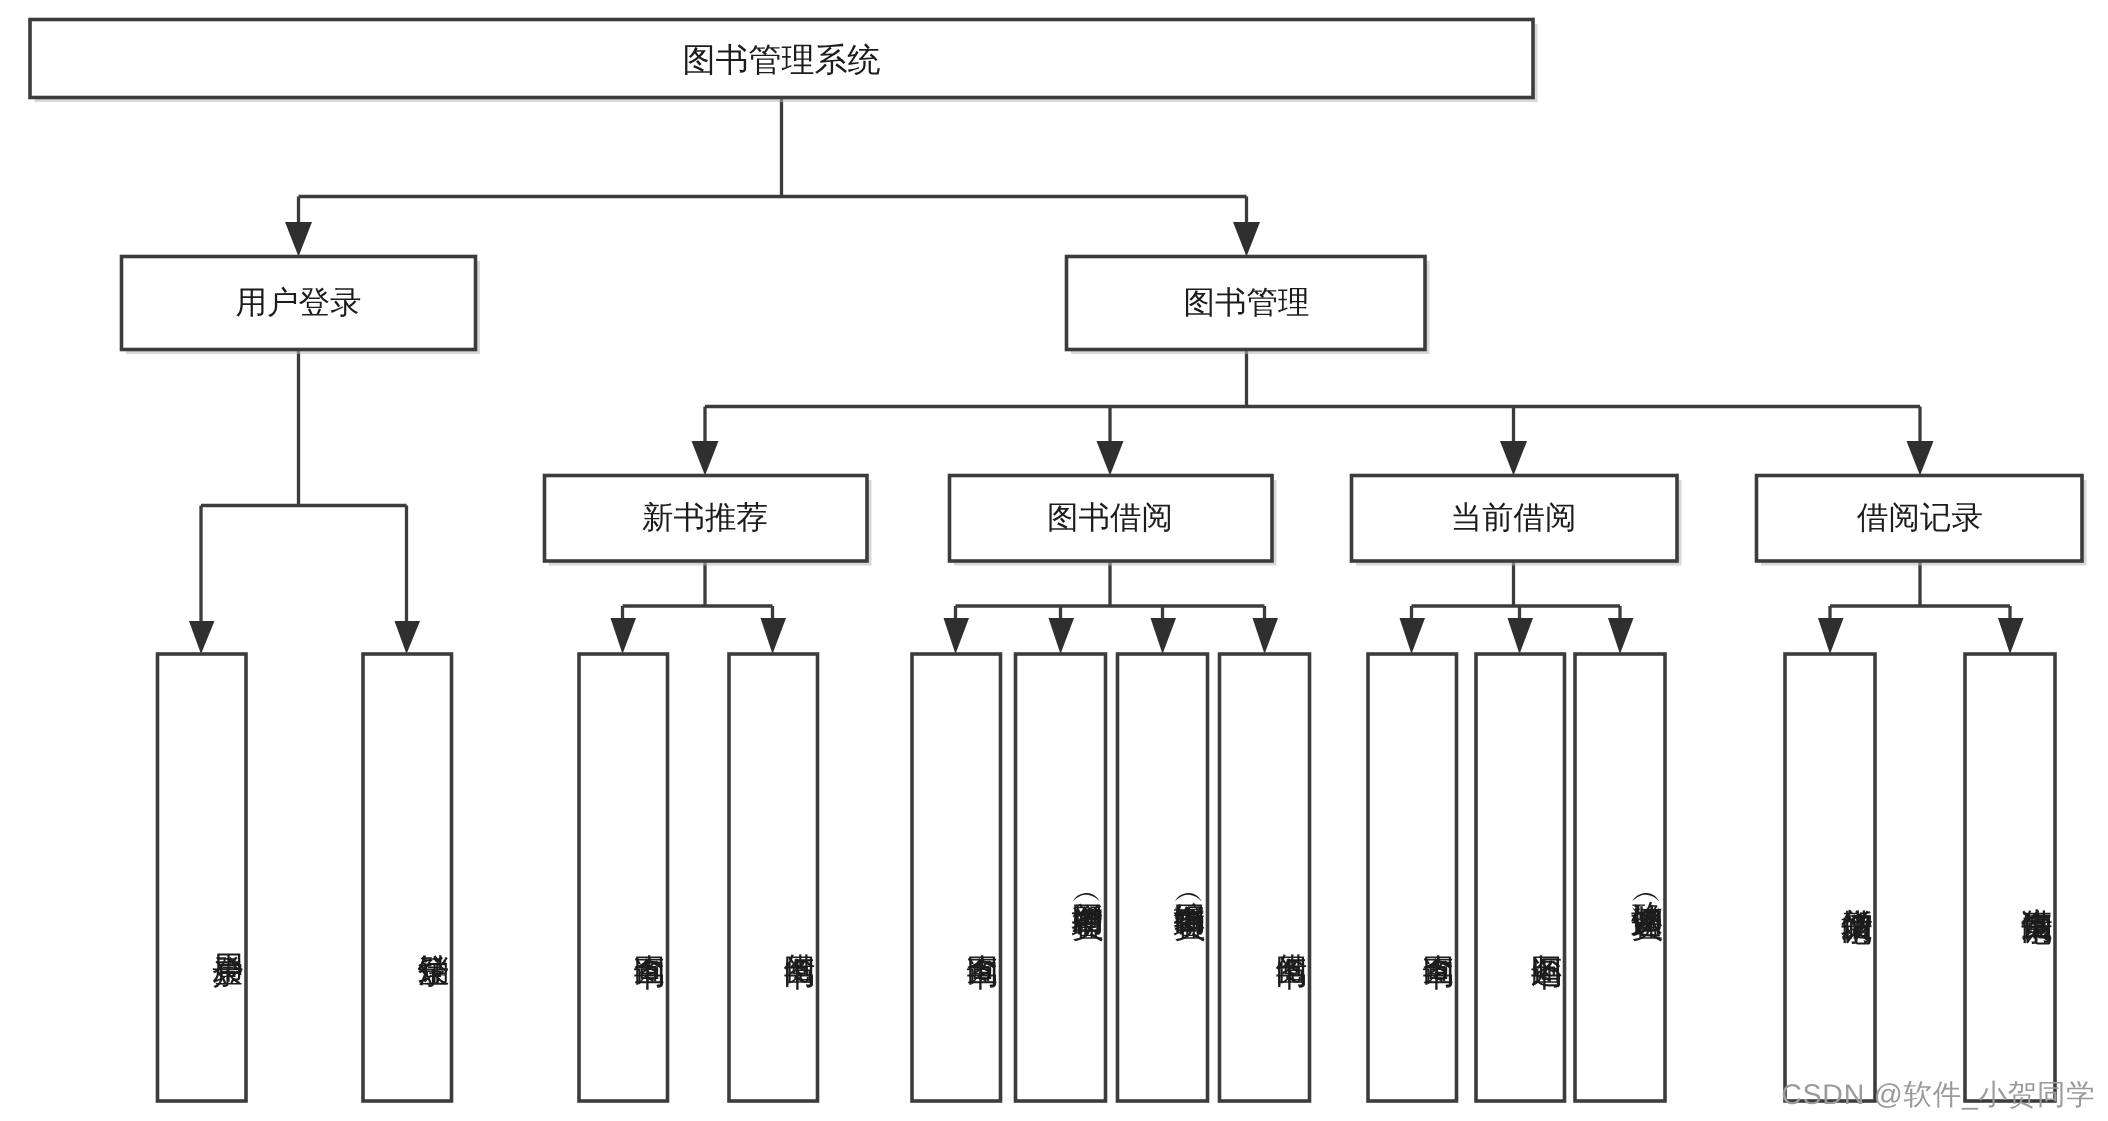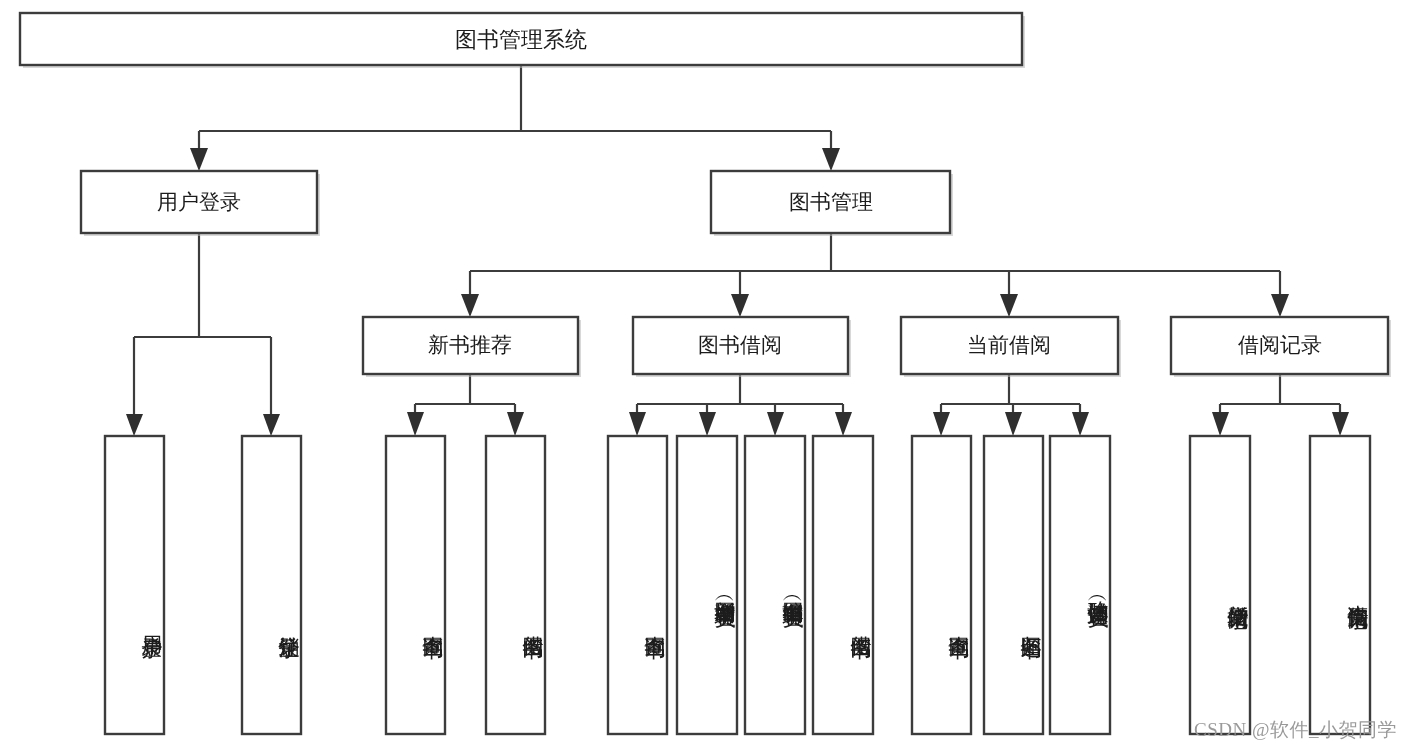--- a/index.html
+++ b/index.html
@@ -70,21 +70,21 @@
     white-space: nowrap;
     display: flex;
     align-items: flex-start;
     justify-content: center;
     pointer-events: none;
   }
   .watermark {
     position: absolute;
     right: 8px;
     bottom: 4px;
-    font-family: Liberation Serif, serif;
+    font-family: Liberation Sans, sans-serif;
     font-size: 19px;
     color: #9a9a9a;
     letter-spacing: 0.5px;
     white-space: nowrap;
     padding-left: 32px;
   }
 </style>
 </head>
 <body>
 

